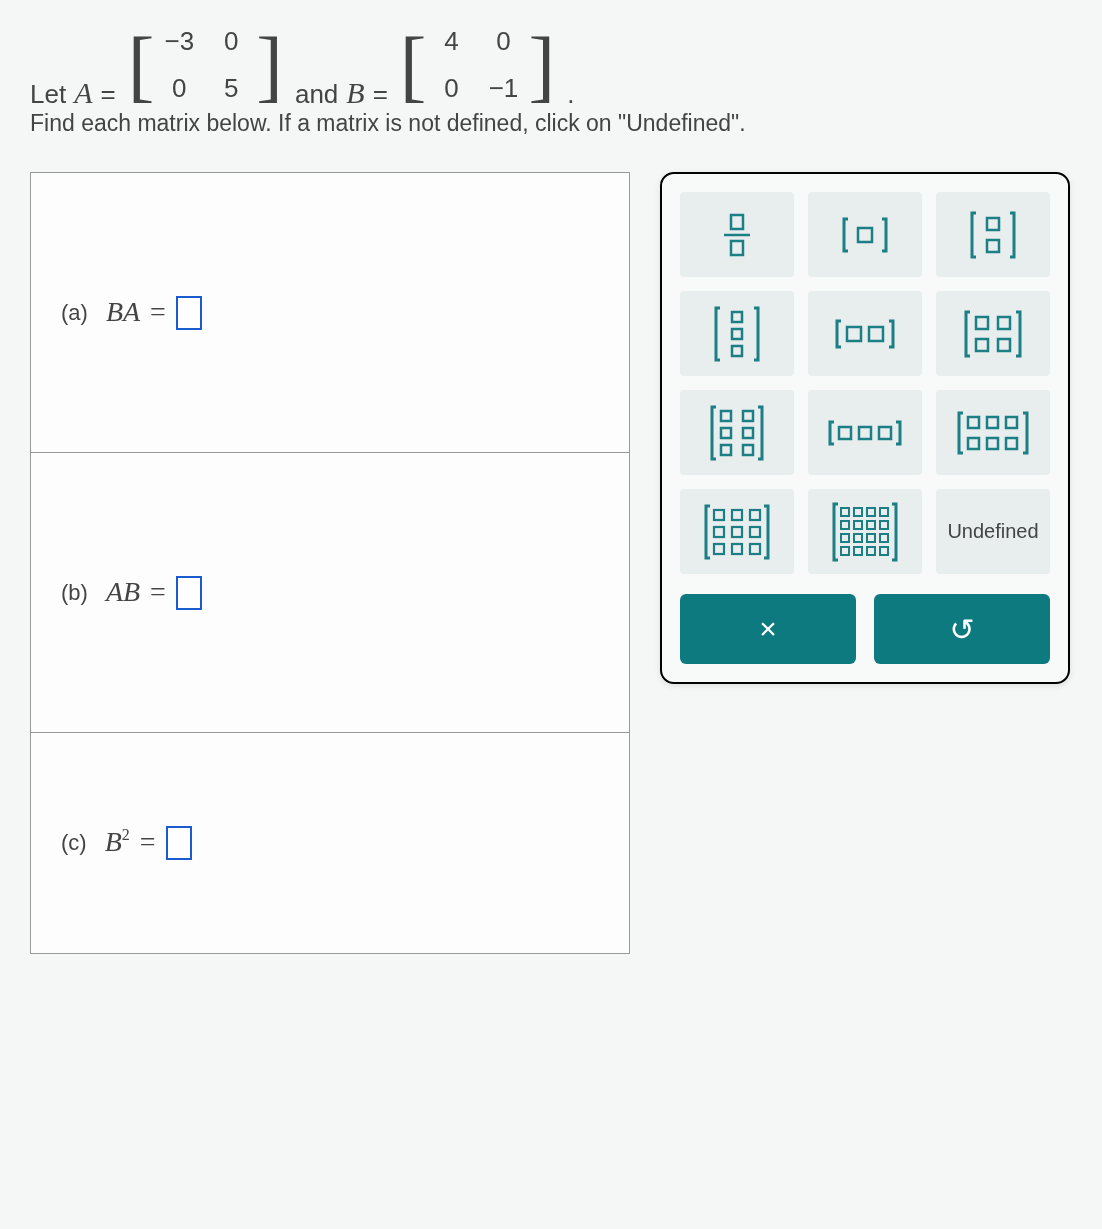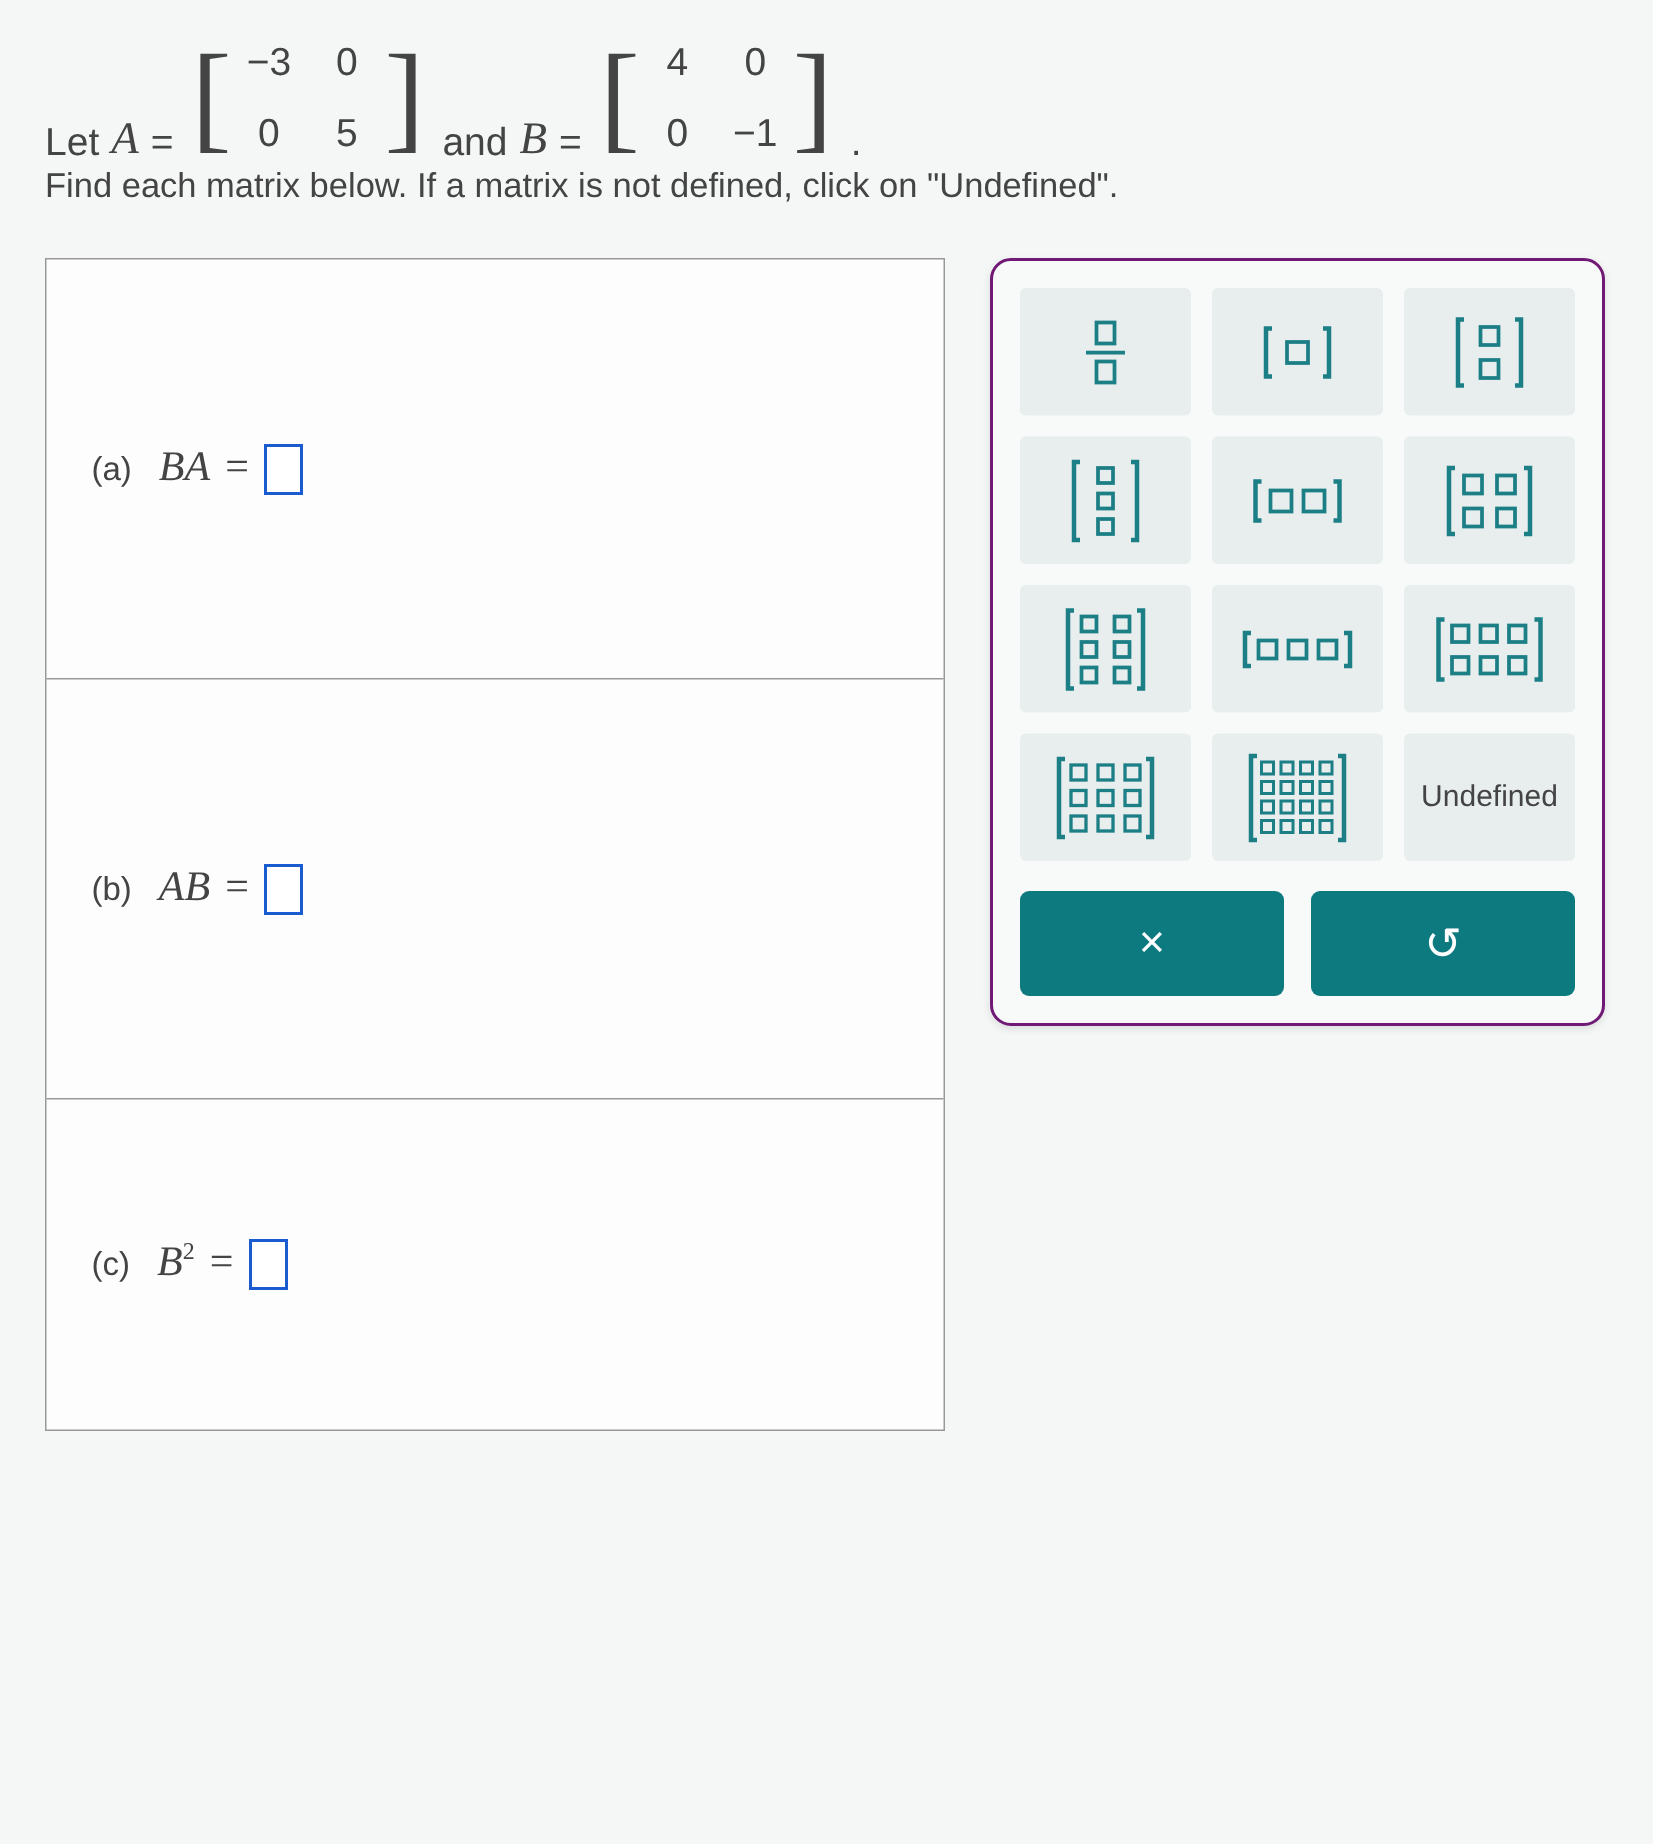--- a/index.html
+++ b/index.html
@@ -71,21 +71,21 @@
   .input-box {
     display: inline-block;
     width: 26px;
     height: 34px;
     border: 2px solid #1a5bd0;
     background: #fff;
     vertical-align: middle;
   }
   .sup { font-size: 16px; vertical-align: super; font-style: normal; }
   .palette {
-    border: 2px solid #701a75;
+    border: 2px solid #000000;
     border-radius: 14px;
     background: #f8fafa;
     padding: 18px;
     width: 410px;
     box-shadow: 0 2px 6px rgba(0,0,0,0.1);
   }
   .palette-grid {
     display: grid;
     grid-template-columns: repeat(3, 1fr);
     gap: 14px;

